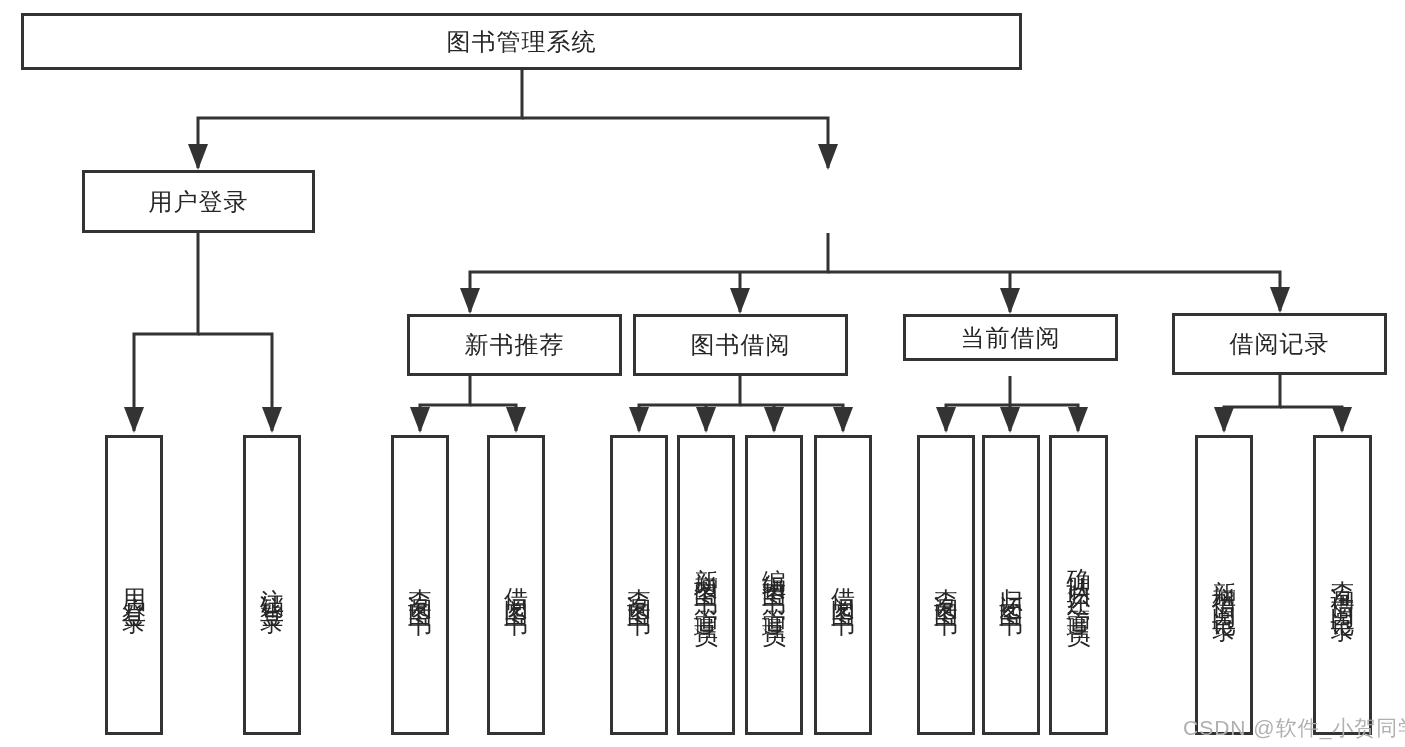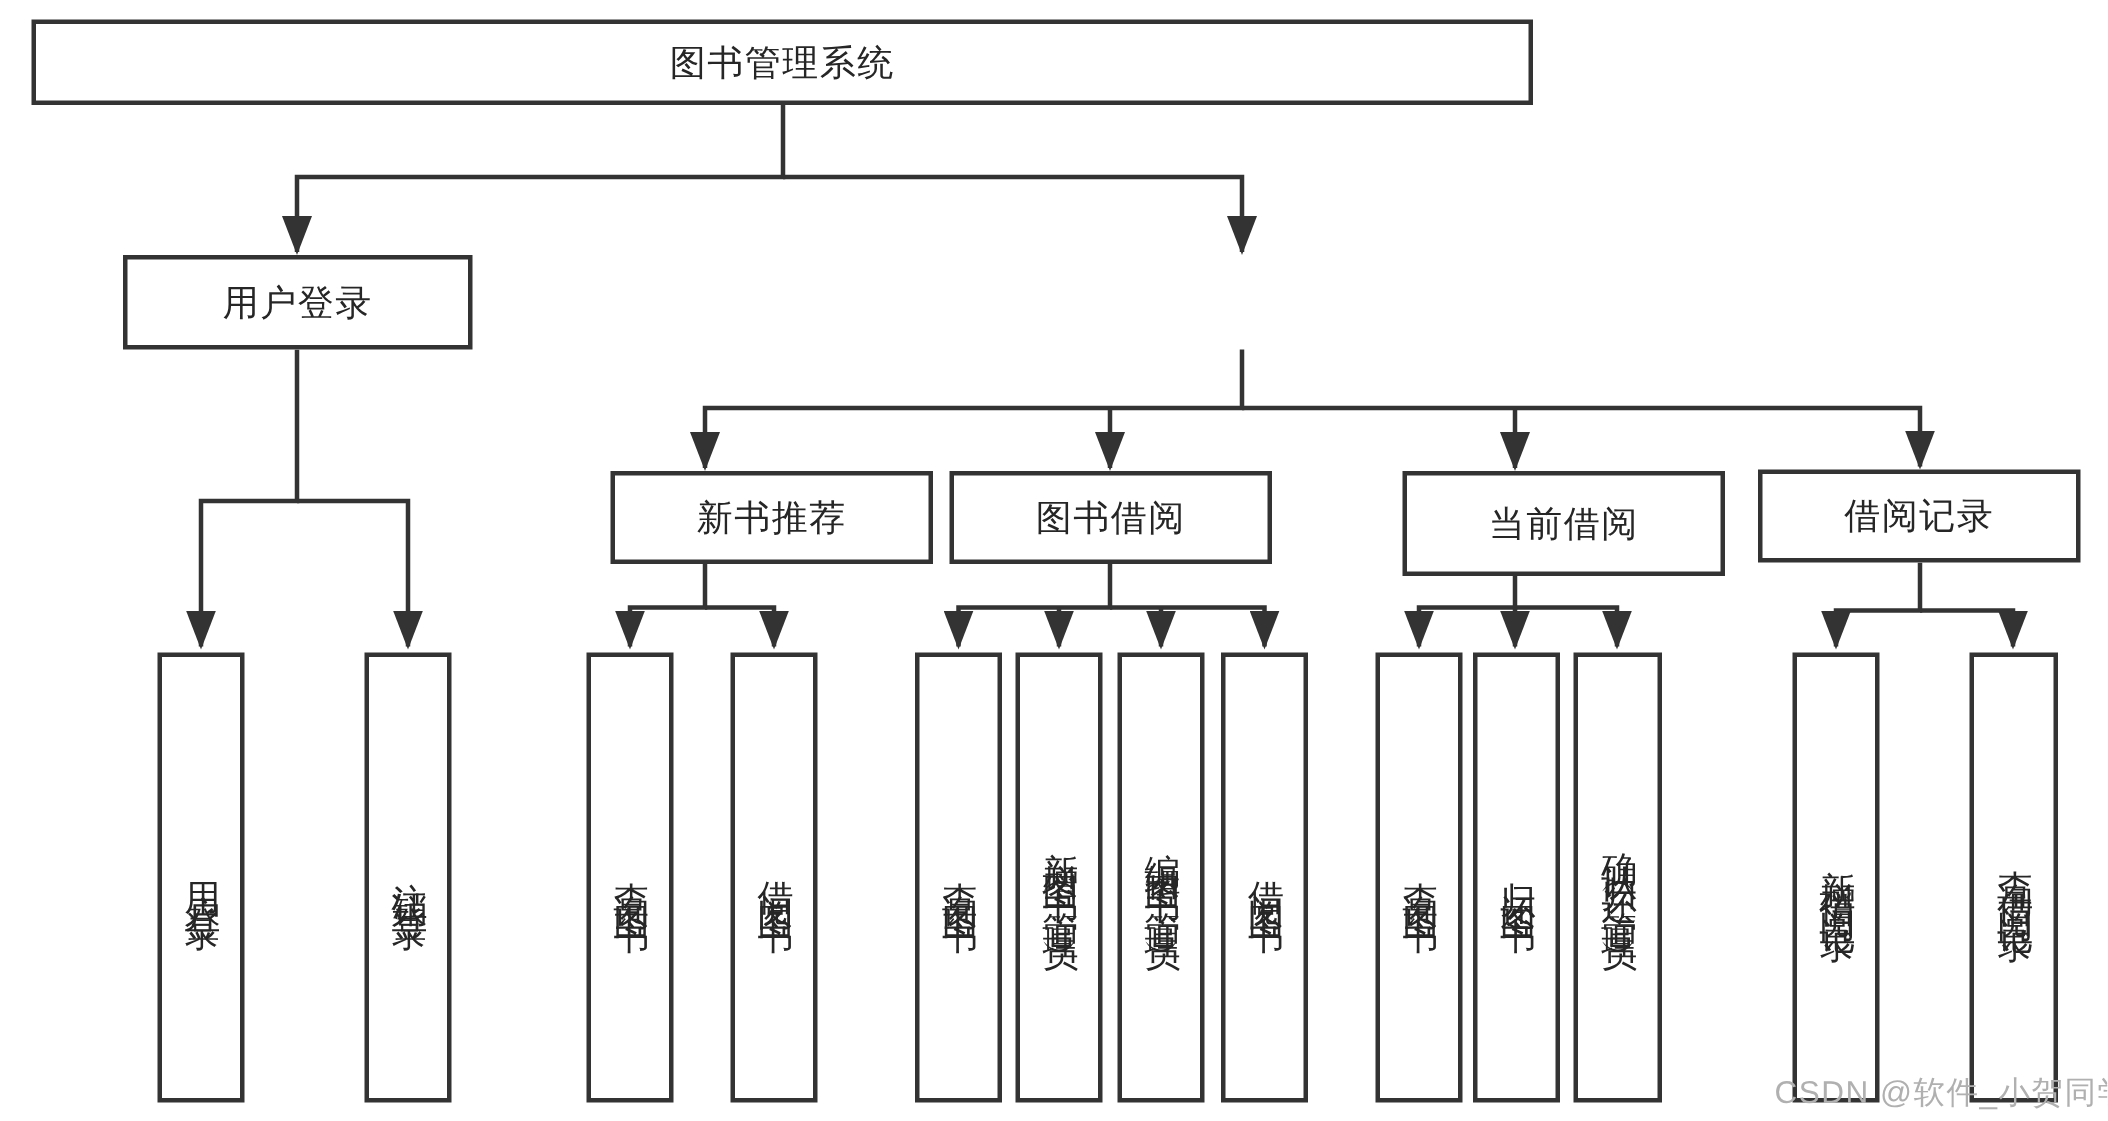--- a/index.html
+++ b/index.html
@@ -106,21 +106,21 @@
   <div class="box hnode" style="left:82px;top:170px;width:233px;height:63px;">
     <span>用户登录</span>
   </div>
 
   <div class="box hnode" style="left:363px;top:314px;width:215px;height:62px;margin-left:44px;">
     <span>新书推荐</span>
   </div>
   <div class="box hnode" style="left:633px;top:314px;width:215px;height:62px;">
     <span>图书借阅</span>
   </div>
-  <div class="box hnode" style="left:903px;top:314px;width:215px;height:70px;margin-left:32px;">
+  <div class="box hnode" style="left:903px;top:314px;width:215px;height:47px;">
     <span>当前借阅</span>
   </div>
   <div class="box hnode" style="left:1172px;top:313px;width:215px;height:62px;">
     <span>借阅记录</span>
   </div>
 
   <div class="box leaf" style="left:105px;top:435px;width:58px;height:300px;">
     <span class="vtext">用户登录</span>
   </div>
   <div class="box leaf" style="left:243px;top:435px;width:58px;height:300px;">

